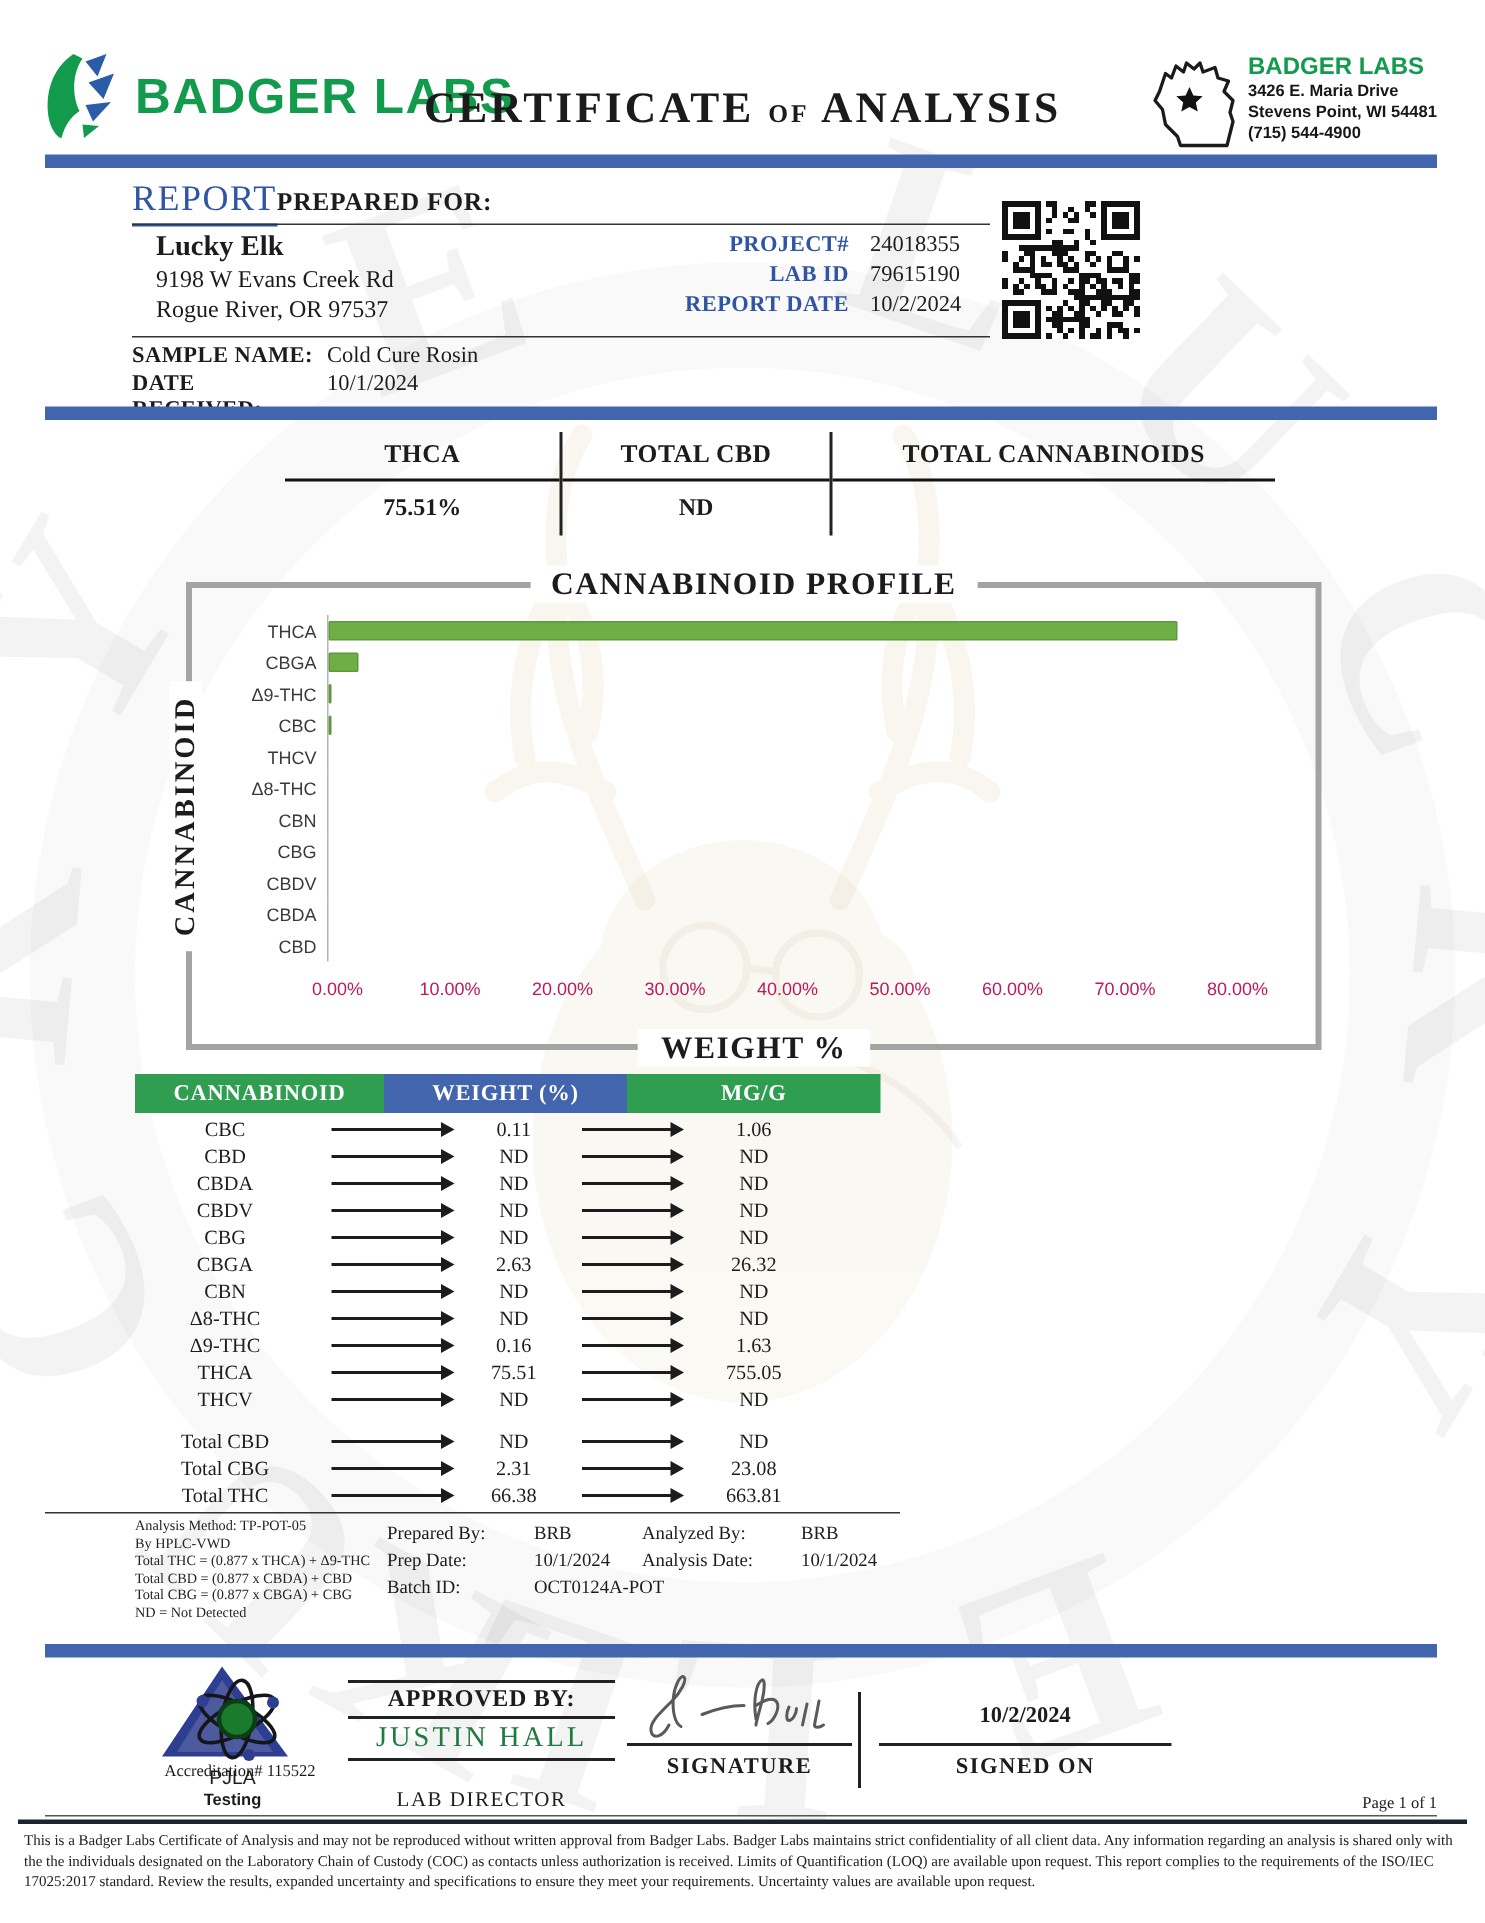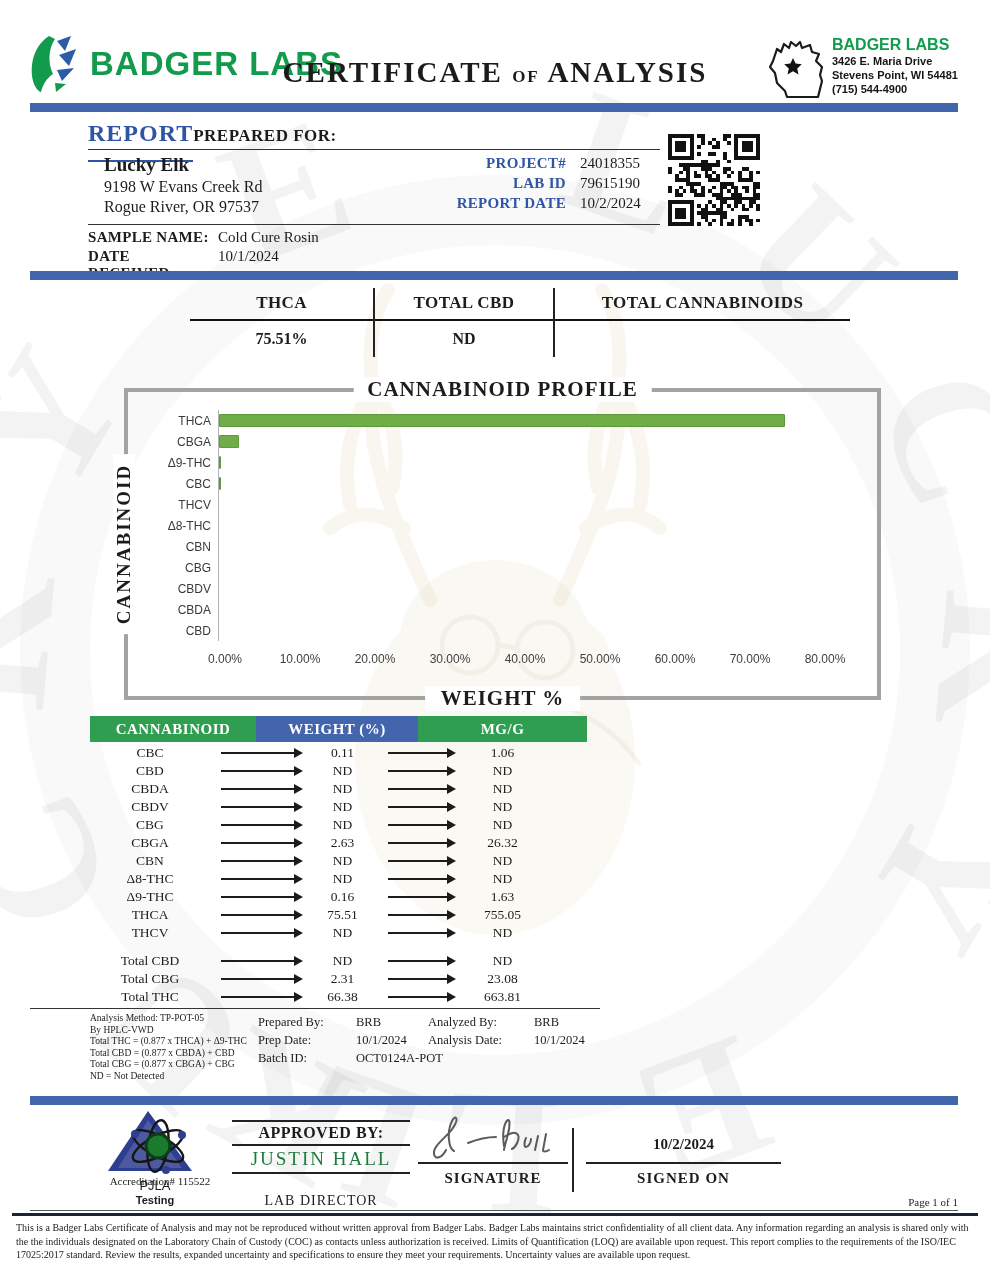--- a/index.html
+++ b/index.html
@@ -18,21 +18,21 @@
   
   .logo{display:flex;align-items:center;gap:8px;}
   .logo-text{font-family:"Liberation Sans",sans-serif;font-weight:bold;font-size:33px;letter-spacing:1px;color:var(--logo-green);}
   .coa-title{width:450px;text-align:center;font-weight:bold;font-size:29px;letter-spacing:2px;color:#1b1b1b;}
   .coa-title .of{font-variant:small-caps;font-size:24px;}
   .labblock{display:flex;align-items:flex-start;gap:6px;font-family:"Liberation Sans",sans-serif;}
   .labblock .nm{color:var(--logo-green);font-weight:bold;font-size:16px;line-height:18px;}
   .labblock .ad{font-weight:bold;font-size:11px;line-height:14px;color:#161616;}
 
   
-  .rep-main{color:var(--deep-blue);font-weight:bold;font-size:24px;border-bottom:2px solid var(--deep-blue);padding-bottom:14px;letter-spacing:1px;}
+  .rep-main{color:var(--deep-blue);font-weight:normal;font-size:24px;border-bottom:2px solid var(--deep-blue);padding-bottom:3px;letter-spacing:1px;}
   .rep-rest{font-weight:bold;font-size:17px;margin-left:0;letter-spacing:0.5px;}
   .client-name{font-weight:bold;font-size:19px;}
   .client-addr{font-size:16px;line-height:20px;}
   .meta-row{display:flex;height:20px;align-items:center;}
   .meta-label{width:128px;text-align:right;color:var(--deep-blue);font-weight:bold;font-size:15px;letter-spacing:0.3px;}
   .meta-value{padding-left:14px;font-size:15px;}
   .samp-label{font-weight:bold;font-size:15px;letter-spacing:0.3px;}
   .samp-value{font-size:15px;}
 
   
@@ -46,21 +46,21 @@
   .chart-box{border:4px solid #a3a3a3;background:transparent;}
   .chart-title{position:absolute;top:-15px;left:50%;transform:translateX(-50%);background:#fff;padding:0 14px;font-weight:bold;font-size:21px;letter-spacing:1px;white-space:nowrap;}
   .chart-ylabel{position:absolute;left:-15px;top:50%;transform:translateY(-50%) rotate(180deg);writing-mode:vertical-rl;background:#fff;padding:10px 0;font-weight:bold;font-size:19px;letter-spacing:2px;}
   .chart-xlabel{position:absolute;bottom:-15px;left:50%;transform:translateX(-50%);background:#fff;padding:0 16px;font-weight:bold;font-size:21px;letter-spacing:1px;white-space:nowrap;}
   #chart-rows{position:absolute;top:18px;left:6px;right:6px;}
   .crow{display:flex;height:21px;align-items:center;}
   .clab{width:84px;text-align:right;padding-right:7px;font-family:"Liberation Sans",sans-serif;font-size:12px;color:#3a3a3a;}
   .cbar-area{flex:1;align-self:stretch;border-left:1px solid #b3b3b3;display:flex;align-items:center;}
   .cbar{height:13px;border:1px solid #5d993c;border-radius:1px;}
   #chart-ticks{position:absolute;left:6px;right:0;top:260px;height:16px;}
-  .ctick{position:absolute;width:64px;text-align:center;font-family:"Liberation Sans",sans-serif;font-size:12px;color:#404040;}
+  .ctick{position:absolute;width:64px;text-align:center;font-family:"Liberation Sans",sans-serif;font-size:12px;color:#be185d;}
 
   
   .thead{display:flex;width:497px;height:26px;font-weight:bold;color:#fff;font-size:15px;letter-spacing:0.5px;}
   .thead>div{display:flex;align-items:center;justify-content:center;}
   .th-g{background:var(--green);}
   .th-b{background:var(--blue);}
   .trow{display:flex;height:18px;align-items:center;font-size:13.5px;}
   .tname{width:120px;text-align:center;}
   .tv1{width:75px;text-align:center;}
   .tv2{width:95px;text-align:center;}

